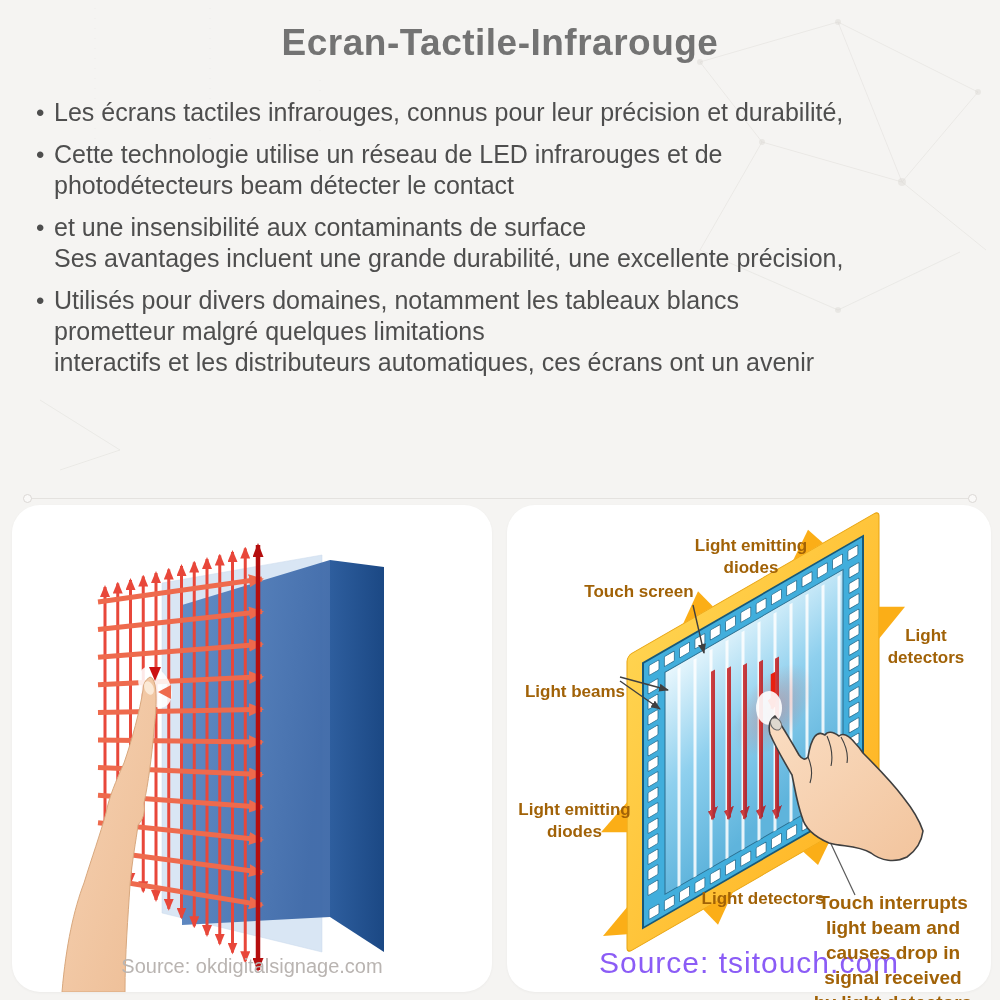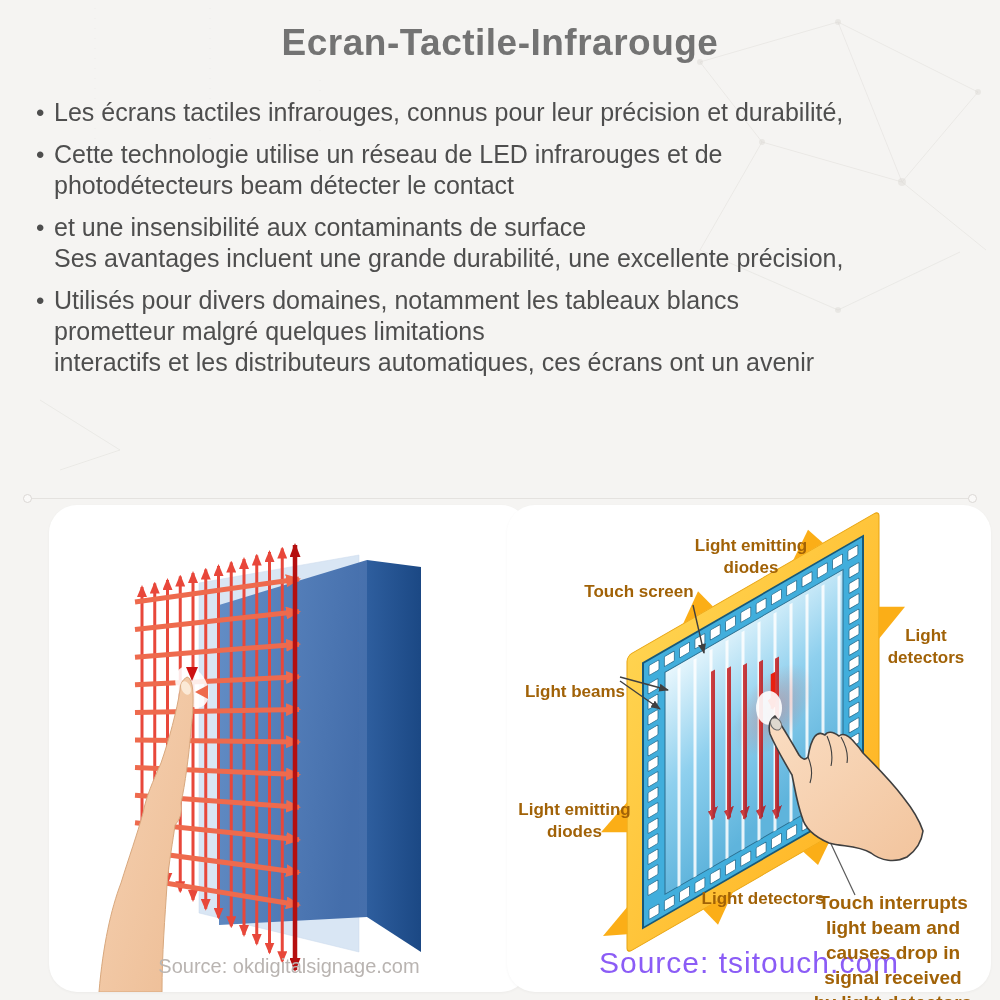--- a/index.html
+++ b/index.html
@@ -12,21 +12,21 @@
   .bullet{display:flex;margin-bottom:11px;color:#4e4e4e;}
   .dot{width:18px;flex:none;font-size:24px;line-height:31px;}
   .blines{flex:1;}
   .bline{font-size:25px;line-height:31px;white-space:nowrap;}
   .divider{position:absolute;left:31px;right:31px;top:498px;height:1px;background:#e4e2df;}
   .div-dot{position:absolute;top:494px;width:7px;height:7px;border:1px solid #dbd8d5;
            border-radius:50%;background:#faf9f8;}
   .div-dot.l{left:23px;} .div-dot.r{right:23px;}
   .card{position:absolute;top:505px;height:487px;background:#ffffff;border-radius:28px;
         box-shadow:0 1px 3px rgba(0,0,0,.04);}
-  .card-left{left:12px;width:480px;margin-left:37px;}
+  .card-left{left:12px;width:480px;}
   .card-right{left:507px;width:484px;}
   .fig{position:absolute;inset:0;width:100%;height:100%;}
   .lbl{position:absolute;color:#a16207;font-weight:700;font-size:17px;line-height:1.28;
        text-align:center;z-index:3;}
   .lbl-led-top{left:169px;top:30px;width:150px;}
   .lbl-touch-screen{left:72px;top:76px;width:120px;}
   .lbl-light-beams{left:8px;top:148px;width:120px;margin-top:28px;}
   .lbl-detectors-right{left:358px;top:120px;width:122px;}
   .lbl-led-left{left:0px;top:294px;width:135px;}
   .lbl-detectors-bottom{left:186px;top:383px;width:140px;}

